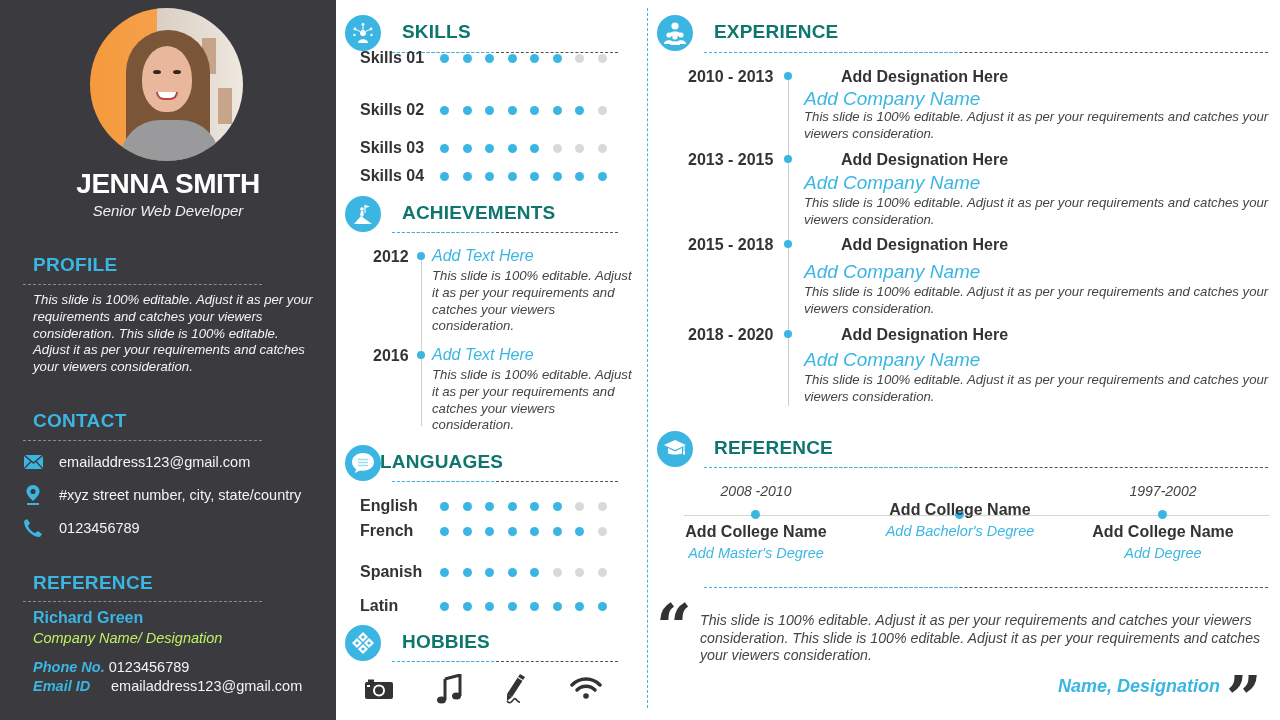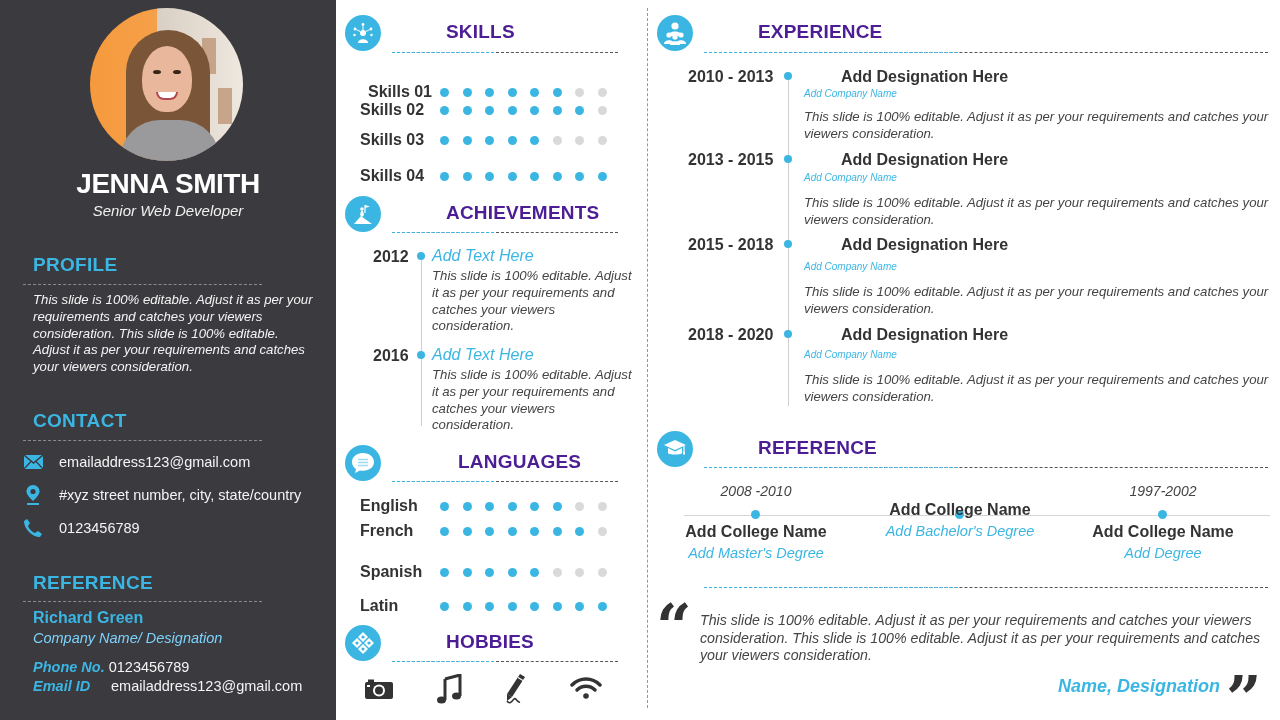--- a/index.html
+++ b/index.html
@@ -22,27 +22,27 @@
 
   .lhead { position: absolute; left: 33px; font-size: 19px; font-weight: bold; color: #3bb6e3; letter-spacing: 0.3px; }
   .lrule { position: absolute; left: 23px; width: 239px; border-top: 1px dashed #8a8a8f; }
   .profile-text { position: absolute; left: 33px; top: 292px; width: 280px; font-size: 13.2px; line-height: 16.8px; font-style: italic; color: #f4f4f4; }
 
   .contact-row { position: absolute; left: 23px; display: flex; align-items: center; }
   .contact-row .cicon { width: 20px; height: 20px; margin-right: 16px; display: flex; align-items: center; justify-content: center; }
   .contact-row .ctext { font-size: 14.5px; color: #f4f4f4; }
 
   .ref-name { position: absolute; left: 33px; top: 609px; font-size: 16px; font-weight: bold; color: #3bb6e3; }
-  .ref-comp { position: absolute; left: 33px; top: 630px; font-size: 14.5px; font-style: italic; color: #7dd3fc; }
+  .ref-comp { position: absolute; left: 33px; top: 630px; font-size: 14.5px; font-style: italic; color: #bef264; }
   .ref-line { position: absolute; left: 33px; font-size: 14.5px; color: #f4f4f4; }
   .ref-line .k { color: #3bb6e3; font-weight: bold; font-style: italic; }
 
   
   .sec-icon { position: absolute; width: 36px; height: 36px; border-radius: 50%; background: #3bb6e3; display: flex; align-items: center; justify-content: center; }
-  .sec-title { position: absolute; font-size: 19px; font-weight: bold; color: #4c1d95; letter-spacing: 0.2px; margin-left: 44px; }
+  .sec-title { position: absolute; font-size: 19px; font-weight: bold; color: #0f766e; letter-spacing: 0.2px; }
   .sec-rule { position: absolute; height: 0; border-top: 1px dashed #555; }
   .sec-rule::before { content: ""; position: absolute; left: 0; top: -1px; width: 45%; border-top: 1px dashed #3bb6e3; }
 
   .vdiv { position: absolute; left: 647px; top: 8px; height: 700px; border-left: 1px dashed #3bb6e3; }
 
   
   .rate-row { position: absolute; left: 360px; width: 260px; height: 20px; display: flex; align-items: center; }
   .rate-row .lbl { width: 88px; font-size: 16px; font-weight: bold; color: #333; }
   .dots { display: flex; align-items: center; }
   .dot { width: 9px; height: 9px; border-radius: 50%; background: #3bb6e3; margin-right: 13.5px; }
@@ -55,21 +55,21 @@
   .ach-title { position: absolute; left: 432px; font-size: 16px; font-style: italic; color: #3bb6e3; }
   .ach-text { position: absolute; left: 432px; width: 200px; font-size: 13.2px; line-height: 16.8px; font-style: italic; color: #444; }
 
   
   .hobby { position: absolute; top: 672px; width: 34px; height: 34px; display: flex; align-items: center; justify-content: center; }
 
   
   .exp-line { position: absolute; left: 788px; top: 76px; height: 330px; border-left: 1px solid #cfcfcf; }
   .exp-year { position: absolute; left: 688px; font-size: 16px; font-weight: bold; color: #333; }
   .exp-des { position: absolute; left: 832px; font-size: 16px; font-weight: bold; color: #333; margin-left: 9px; }
-  .exp-comp { position: absolute; left: 804px; font-size: 10px; font-style: italic; color: #3bb6e3; }
+  .exp-comp { position: absolute; left: 804px; font-size: 19px; font-style: italic; color: #3bb6e3; }
   .exp-text { position: absolute; left: 804px; width: 470px; font-size: 13.2px; line-height: 16.5px; font-style: italic; color: #444; }
 
   
   .edu-line { position: absolute; left: 684px; top: 515px; width: 586px; border-top: 1px solid #d5d5d5; }
   .edu-col { position: absolute; width: 200px; text-align: center; }
   .edu-years { font-size: 14px; font-style: italic; color: #444; height: 22px; }
   .edu-college { font-size: 16px; font-weight: bold; color: #333; margin-top: 18px; }
   .edu-degree { font-size: 14.5px; font-style: italic; color: #3bb6e3; margin-top: 4px; }
   .edu-dot { position: absolute; top: 510px; width: 9px; height: 9px; border-radius: 50%; background: #3bb6e3; }
 
@@ -154,21 +154,21 @@
       <circle cx="3" cy="7" r="1.4"></circle>
       <circle cx="19" cy="7" r="1.4"></circle>
       <circle cx="2.5" cy="13" r="1.2"></circle>
       <circle cx="19.5" cy="13" r="1.2"></circle>
       <path d="M11 4 V8 M4.2 7.6 L8.2 9.5 M17.8 7.6 L13.8 9.5" stroke="#fff" stroke-width="1"></path>
     </svg>
 </div>
 <div class="sec-title" style="left:402px; top:21px;">SKILLS</div>
 <div class="sec-rule" style="left:392px; top:52px; width:226px;"></div>
 
-<div class="rate-row" style="top:82px;text-align:center;">
+<div class="rate-row" style="top:48px;">
   <span class="lbl">Skills 01</span>
   <span class="dots">
       <span class="dot"></span>
       <span class="dot"></span>
       <span class="dot"></span>
       <span class="dot"></span>
       <span class="dot"></span>
       <span class="dot"></span>
       <span class="dot off"></span>
       <span class="dot off"></span>
@@ -180,21 +180,21 @@
       <span class="dot"></span>
       <span class="dot"></span>
       <span class="dot"></span>
       <span class="dot"></span>
       <span class="dot"></span>
       <span class="dot"></span>
       <span class="dot"></span>
       <span class="dot off"></span>
     </span>
 </div>
-<div class="rate-row" style="top:130px;justify-content:center;">
+<div class="rate-row" style="top:138px;justify-content:center;">
   <span class="lbl">Skills 03</span>
   <span class="dots">
       <span class="dot"></span>
       <span class="dot"></span>
       <span class="dot"></span>
       <span class="dot"></span>
       <span class="dot"></span>
       <span class="dot off"></span>
       <span class="dot off"></span>
       <span class="dot off"></span>
@@ -236,21 +236,21 @@
 <div class="tdot" style="left:417px; top:351px;"></div>
 <div class="ach-title" style="top:346px;">Add Text Here</div>
 <div class="ach-text" style="top:367px;">This slide is 100% editable. Adjust it as per your requirements and catches your viewers consideration.</div>
 
 <div class="sec-icon" style="left:345px; top:445px;">
   <svg width="24" height="22" viewBox="0 0 24 22">
       <path d="M12 1 C5.5 1 1 5 1 10 C1 13 2.6 15.4 5 17 L4 21 L9 18.4 C10 18.7 11 18.8 12 18.8 C18.5 18.8 23 14.8 23 10 C23 5 18.5 1 12 1Z" fill="#fff"></path>
       <path d="M7 7.5 H17 M7 10.5 H17 M7 13.5 H17" stroke="#9fdcf2" stroke-width="1.5"></path>
     </svg>
 </div>
-<div class="sec-title" style="left:414px; top:451px;">LANGUAGES</div>
+<div class="sec-title" style="left:380px; top:451px;">LANGUAGES</div>
 <div class="sec-rule" style="left:392px; top:481px; width:226px;"></div>
 
 <div class="rate-row" style="top:496px;">
   <span class="lbl">English</span>
   <span class="dots">
       <span class="dot"></span>
       <span class="dot"></span>
       <span class="dot"></span>
       <span class="dot"></span>
       <span class="dot"></span>

